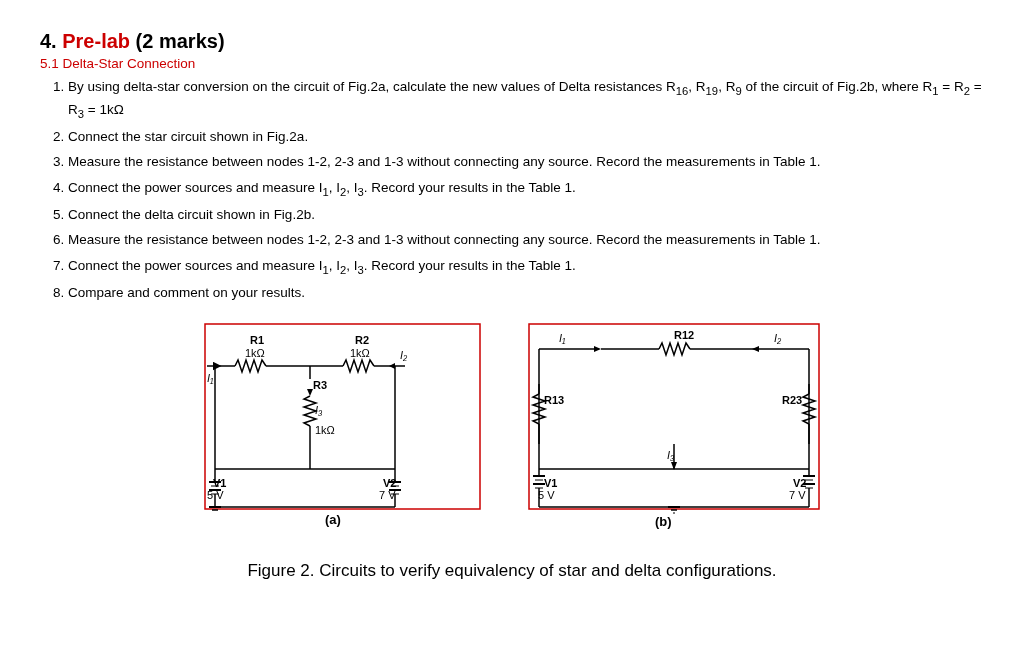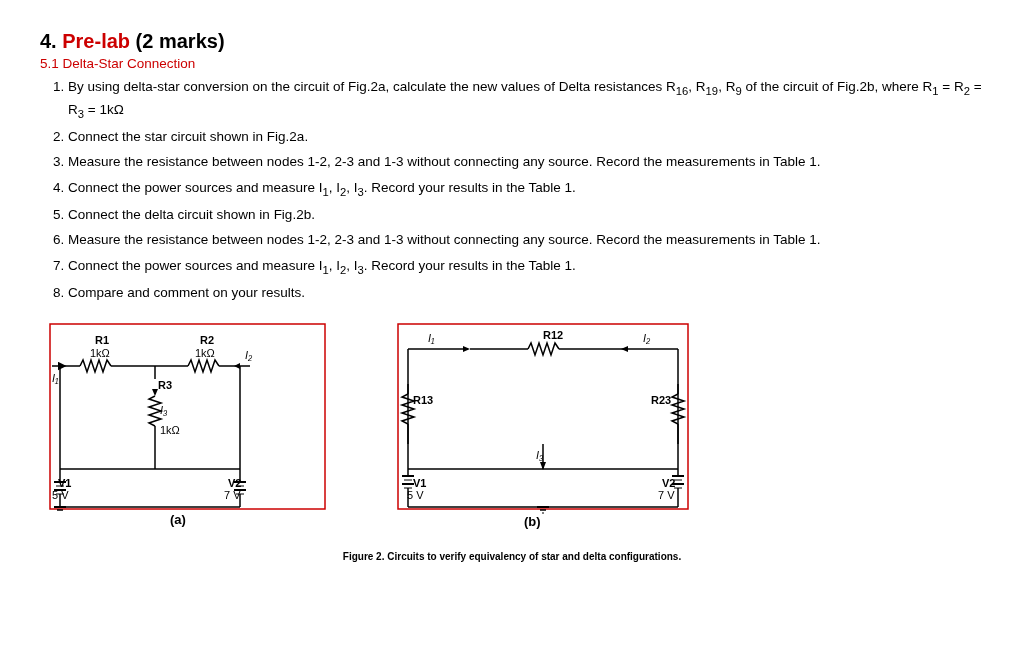--- a/index.html
+++ b/index.html
@@ -38,30 +38,30 @@
       margin-left: 28px;
       margin-bottom: 10px;
     }
     ol li {
       margin-bottom: 5px;
       line-height: 1.5;
     }
     .bold { font-weight: normal; }
     .figure-container {
       display: flex;
-      justify-content: flex-start;
+      justify-content: center;
       align-items: flex-start;
-      gap: 48px;
+      gap: 24px;
       margin-top: 10px;
-      margin-bottom: 12px;
+      margin-bottom: 20px;
     }
     .figure-caption {
       text-align: center;
-      font-weight: bold;
-      font-size: 10px;
+      font-weight: normal;
+      font-size: 17px;
       line-height: 1.6;
     }
     svg text {
       font-family: Arial, sans-serif;
     }
   </style>
 </head>
 <body>
 
 <div>

